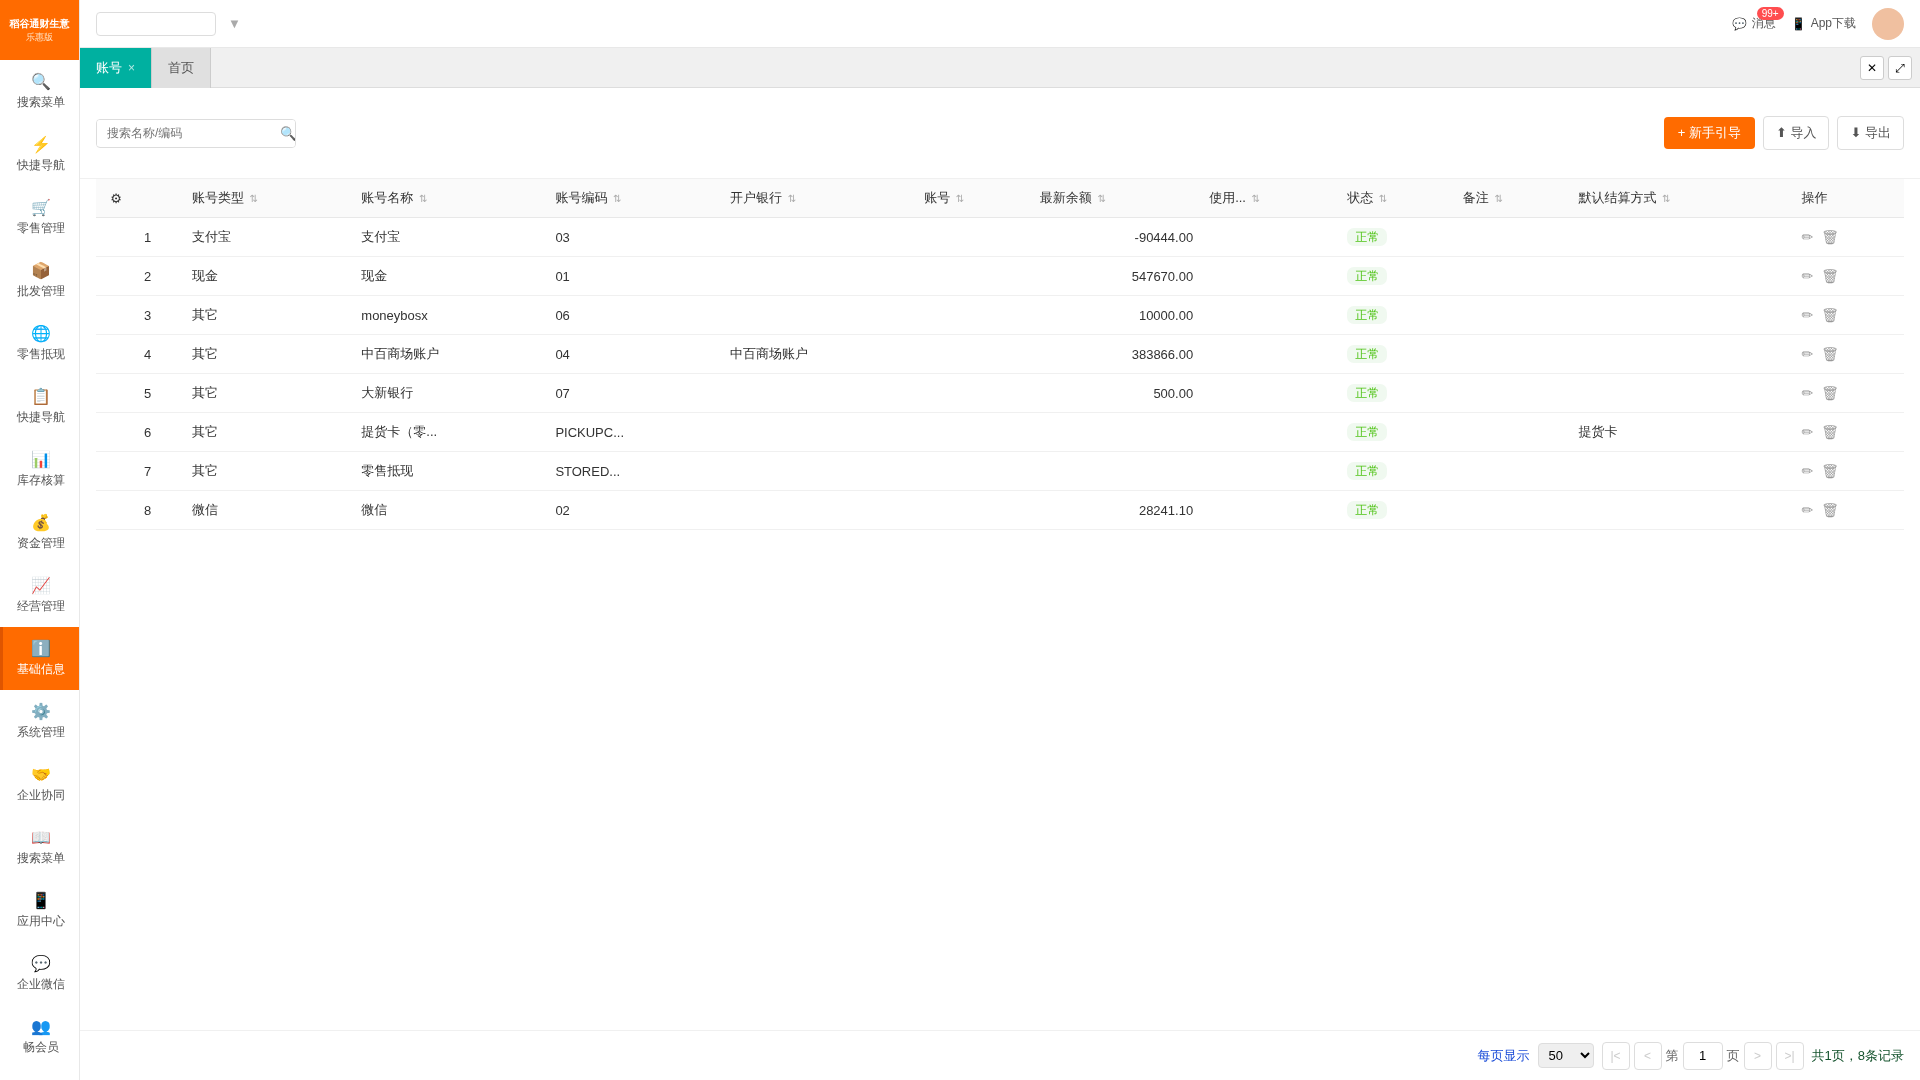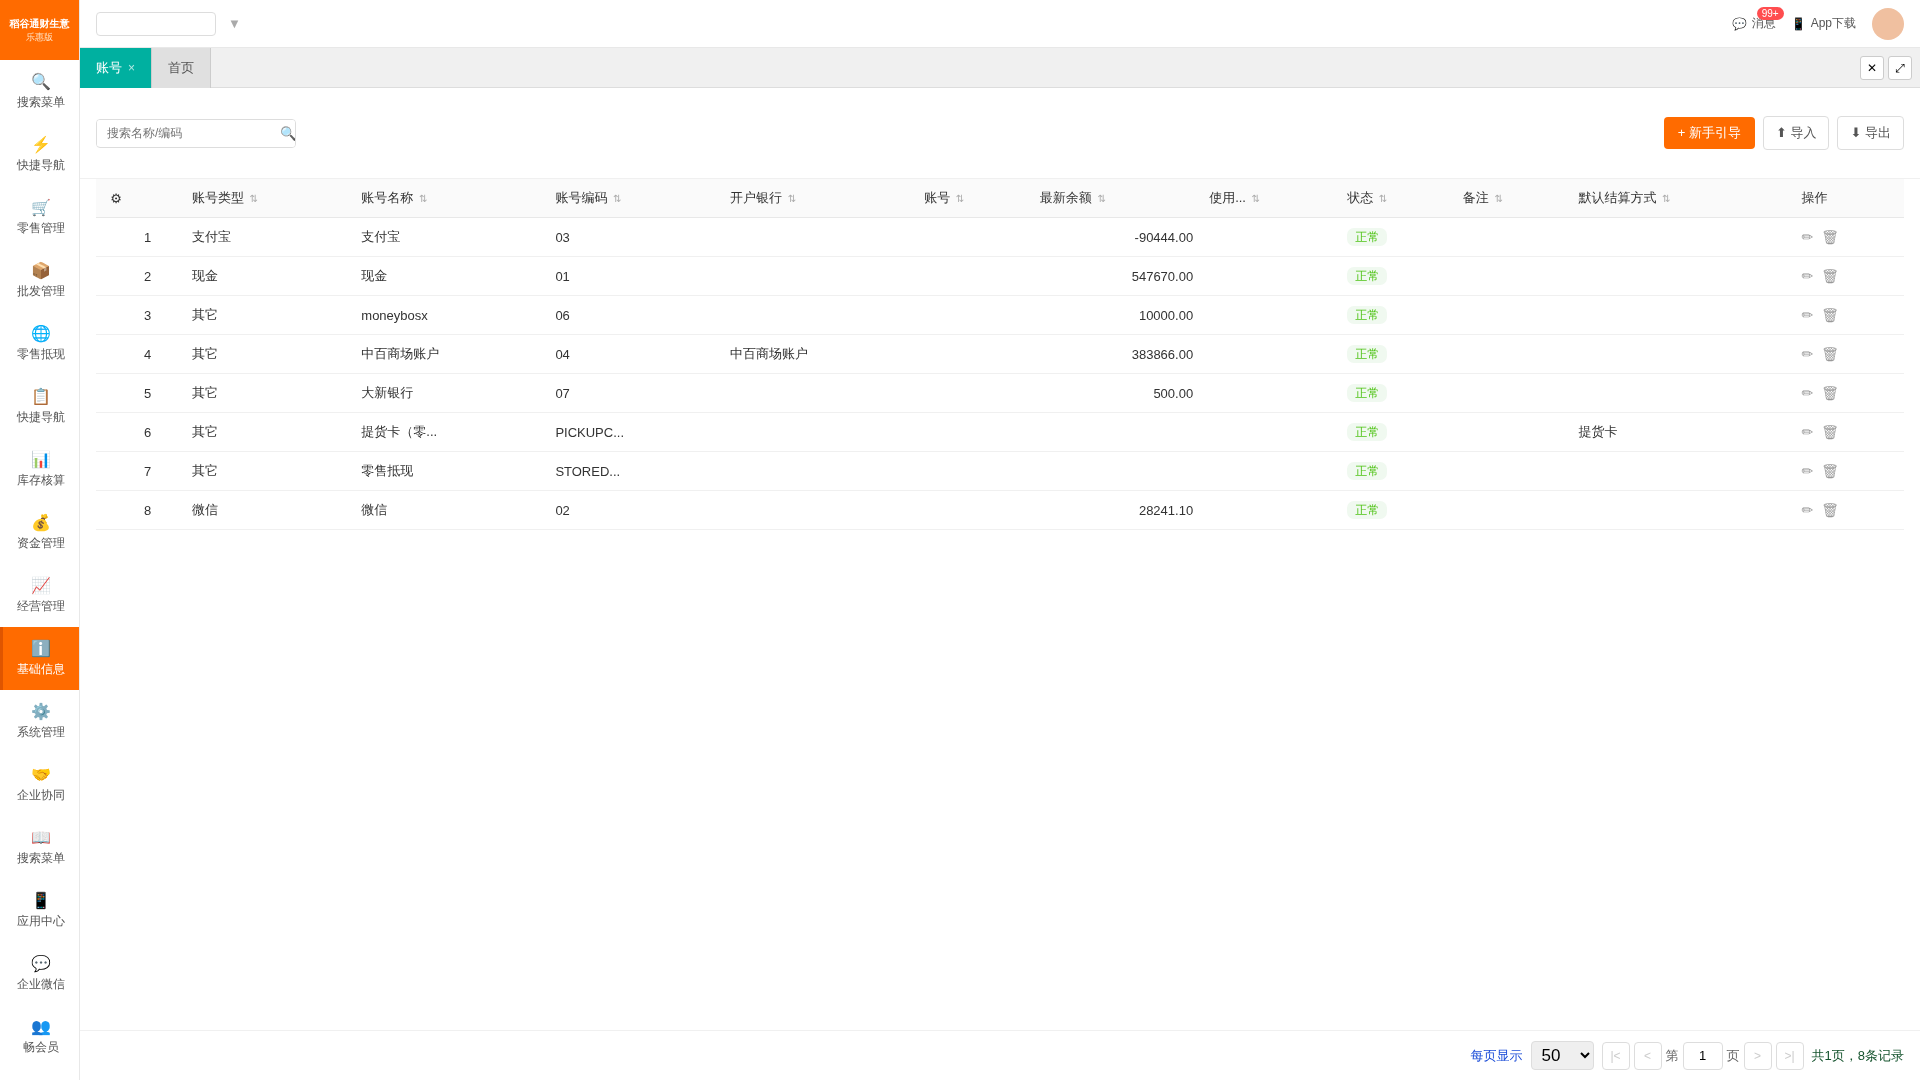--- a/index.html
+++ b/index.html
@@ -316,21 +316,21 @@
       padding: 0 16px;
       gap: 8px;
       border-top: 1px solid #f0f0f0;
       flex-shrink: 0;
     }
     .page-size-label { color: #1d4ed8; font-size: 13px; }
     .page-size-select {
       border: 1px solid #ddd;
       border-radius: 4px;
       padding: 3px 6px;
-      font-size: 17px;
+      font-size: 13px;
       outline: none;
     }
     .page-nav {
       display: flex;
       align-items: center;
       gap: 4px;
     }
     .page-btn {
       width: 28px;
       height: 28px;

